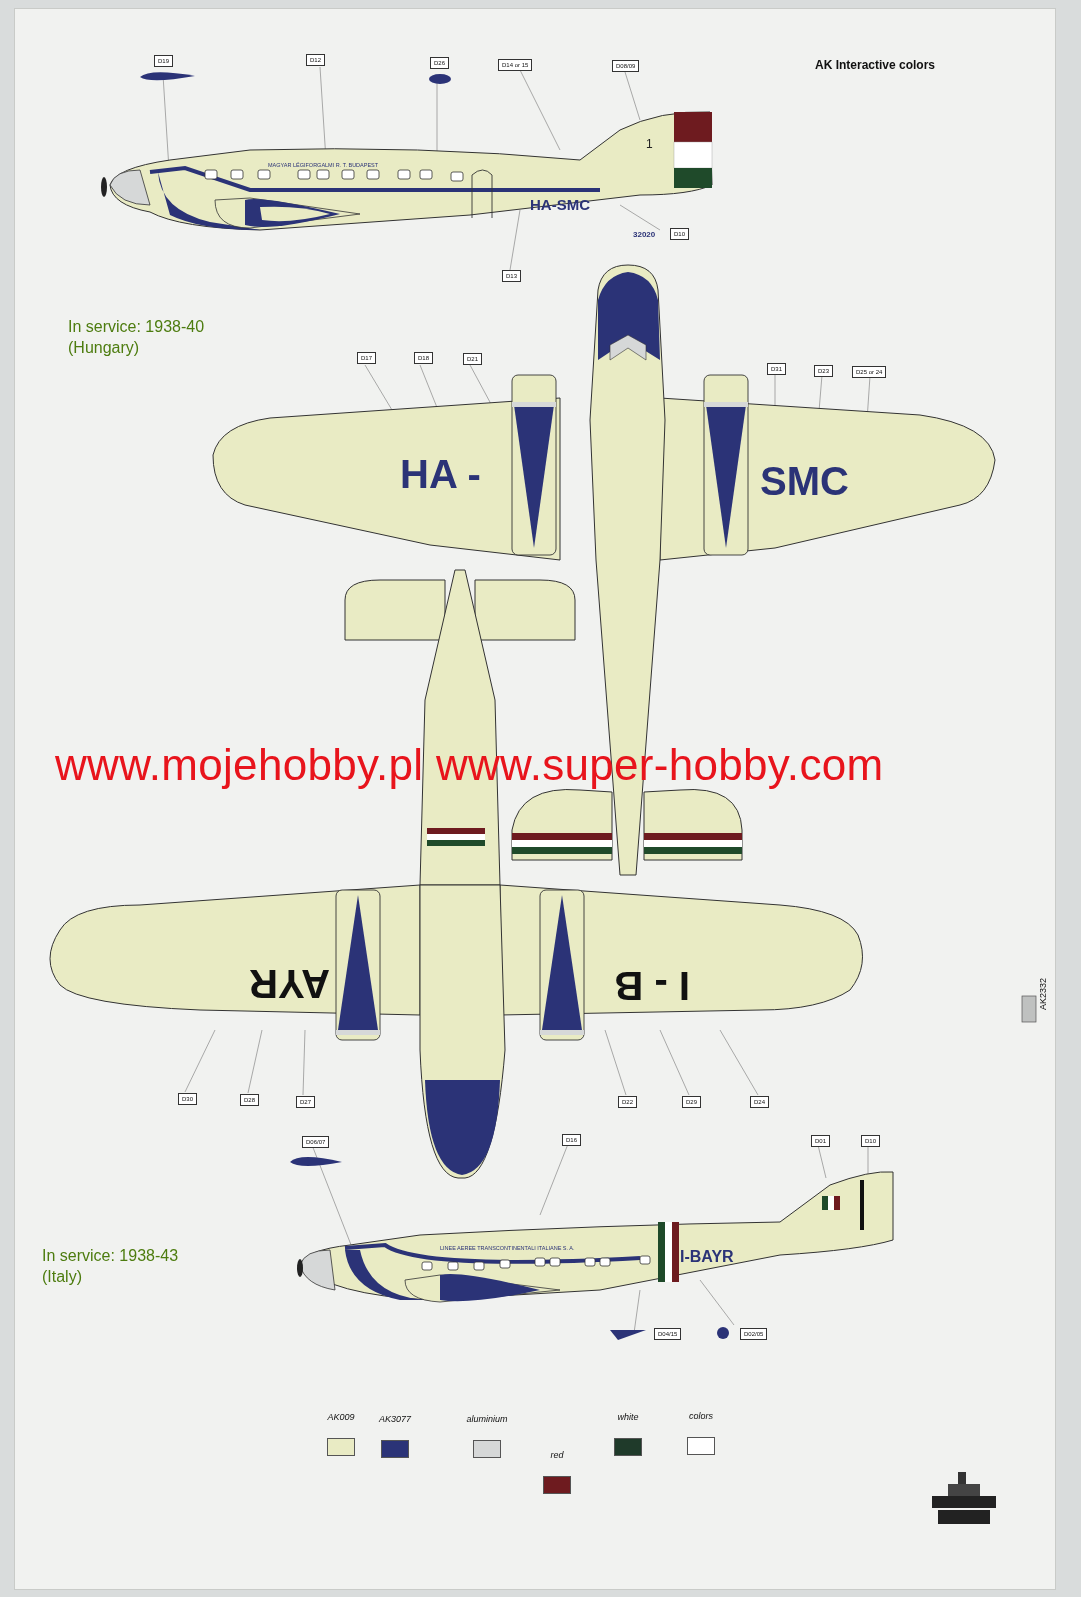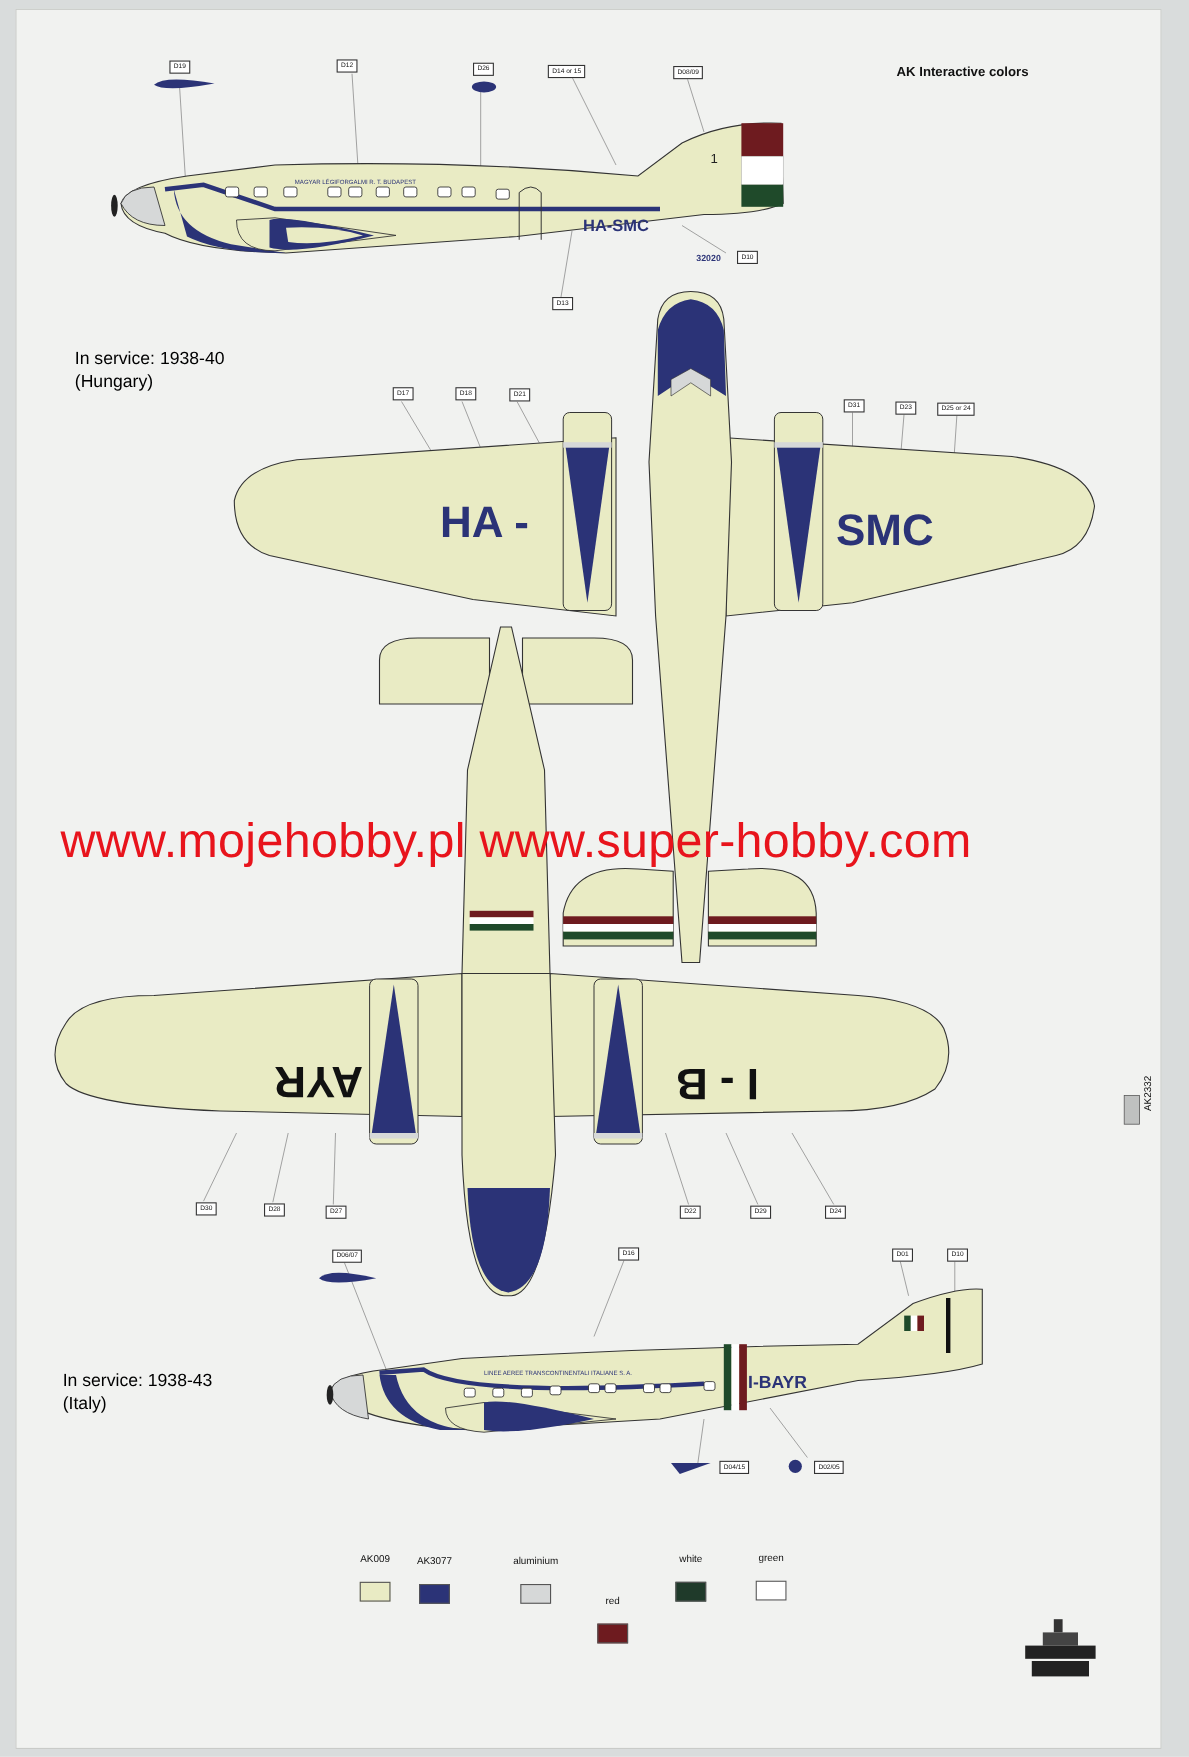--- a/index.html
+++ b/index.html
@@ -1,23 +1,23 @@
 <!DOCTYPE html>
 <html><head>
 <meta charset="utf-8">
 <style>
   html,body{margin:0;padding:0;}
   body{width:1081px;height:1597px;background:#d9dcdc;position:relative;overflow:hidden;font-family:"Liberation Sans",sans-serif;}
   .sheet{position:absolute;left:14px;top:8px;width:1040px;height:1580px;background:#f1f2f0;border:1px solid #c9cbc8;}
   .abs{position:absolute;}
   .tag{position:absolute;font-size:6px;line-height:1;padding:2px 3px;border:1px solid #333;background:#fff;color:#111;white-space:nowrap;font-family:"Liberation Sans",sans-serif;}
   .title-top{position:absolute;left:815px;top:58px;font-size:12px;font-weight:bold;color:#111;}
-  .service{position:absolute;font-size:16px;color:#000000;line-height:1.3;}
+  .service{position:absolute;font-size:16px;color:#4d7c0f;line-height:1.3;}
   .watermark{position:absolute;left:55px;top:740px;font-size:44px;color:#e8141c;white-space:nowrap;letter-spacing:0.3px;}
-  .legend-item{position:absolute;width:60px;text-align:center;}
+  .legend-item{position:absolute;width:60px;text-align:center;font-style:italic;}
   .legend-label{font-size:9px;color:#111;display:block;height:16px;}
   .legend-swatch{display:block;margin:10px auto 0;width:26px;height:16px;border:1px solid #555;}
   .ak-code{position:absolute;left:1038px;top:1010px;font-size:9px;color:#111;transform:rotate(-90deg);transform-origin:left top;}
   .logo{position:absolute;left:928px;top:1470px;width:72px;height:60px;}
   svg text{font-family:"Liberation Sans",sans-serif;}
 </style>
 </head>
 <body>
 
 <div class="sheet"></div>
@@ -192,21 +192,21 @@
 <div class="tag" style="left:562px;top:1134px">D16</div>
 <div class="tag" style="left:811px;top:1135px">D01</div>
 <div class="tag" style="left:861px;top:1135px">D10</div>
 <div class="tag" style="left:654px;top:1328px">D04/15</div>
 <div class="tag" style="left:740px;top:1328px">D02/05</div>
 
 <div class="service" style="left:68px;top:317px">
   <div>In service: 1938-40</div>
   <div>(Hungary)</div>
 </div>
-<div class="service" style="left:57px;top:1246px">
+<div class="service" style="left:42px;top:1246px">
   <div>In service: 1938-43</div>
   <div>(Italy)</div>
 </div>
 
 <div class="watermark">www.mojehobby.pl www.super-hobby.com</div>
 
 <div class="legend-item" style="left:311px;top:1412px">
   <span class="legend-label">AK009</span>
   <span class="legend-swatch" style="background:#e9ebc4"></span>
 </div>
@@ -220,21 +220,21 @@
 </div>
 <div class="legend-item" style="left:527px;top:1450px">
   <span class="legend-label">red</span>
   <span class="legend-swatch" style="background:#6e1b1f"></span>
 </div>
 <div class="legend-item" style="left:598px;top:1412px">
   <span class="legend-label">white</span>
   <span class="legend-swatch" style="background:#1f3a2a"></span>
 </div>
 <div class="legend-item" style="left:671px;top:1411px">
-  <span class="legend-label">green</span>
+  <span class="legend-label">colors</span>
   <span class="legend-swatch" style="background:#ffffff"></span>
 </div>
 
 <div class="ak-code">AK2332</div>
 
 <div class="logo">
   <svg width="72" height="60">
     <rect x="30" y="2" width="8" height="12" fill="#333"></rect>
     <rect x="20" y="14" width="32" height="12" fill="#444"></rect>
     <rect x="4" y="26" width="64" height="12" fill="#222"></rect>

